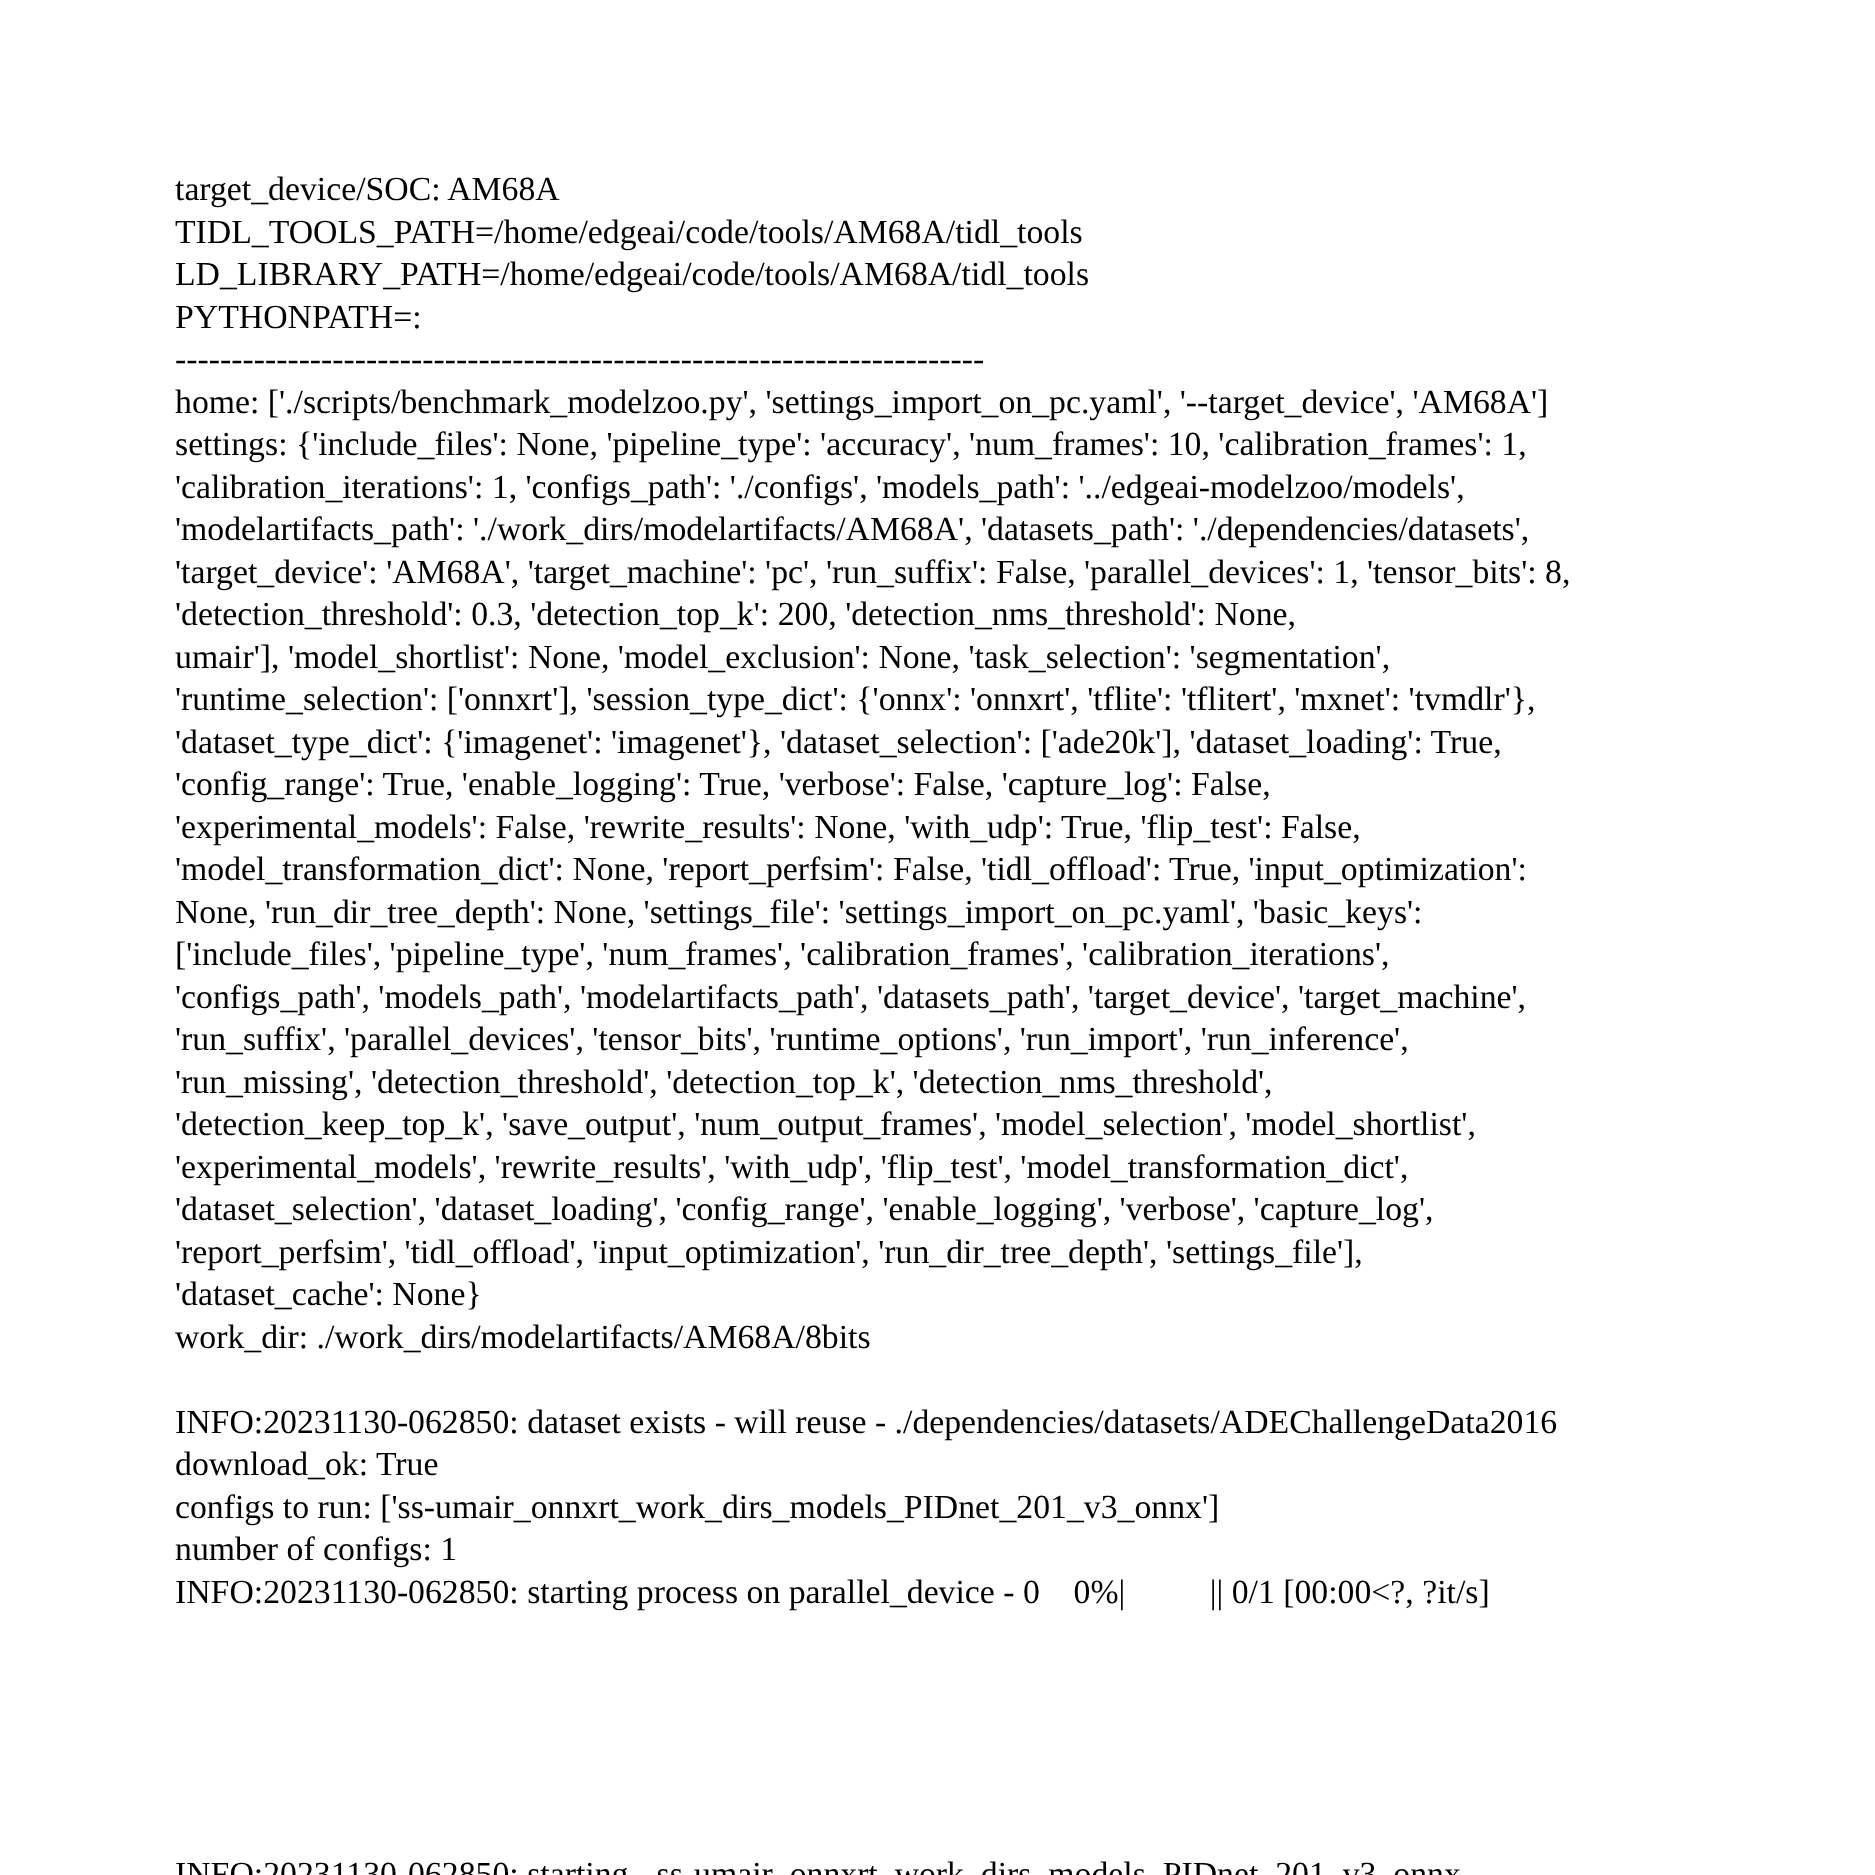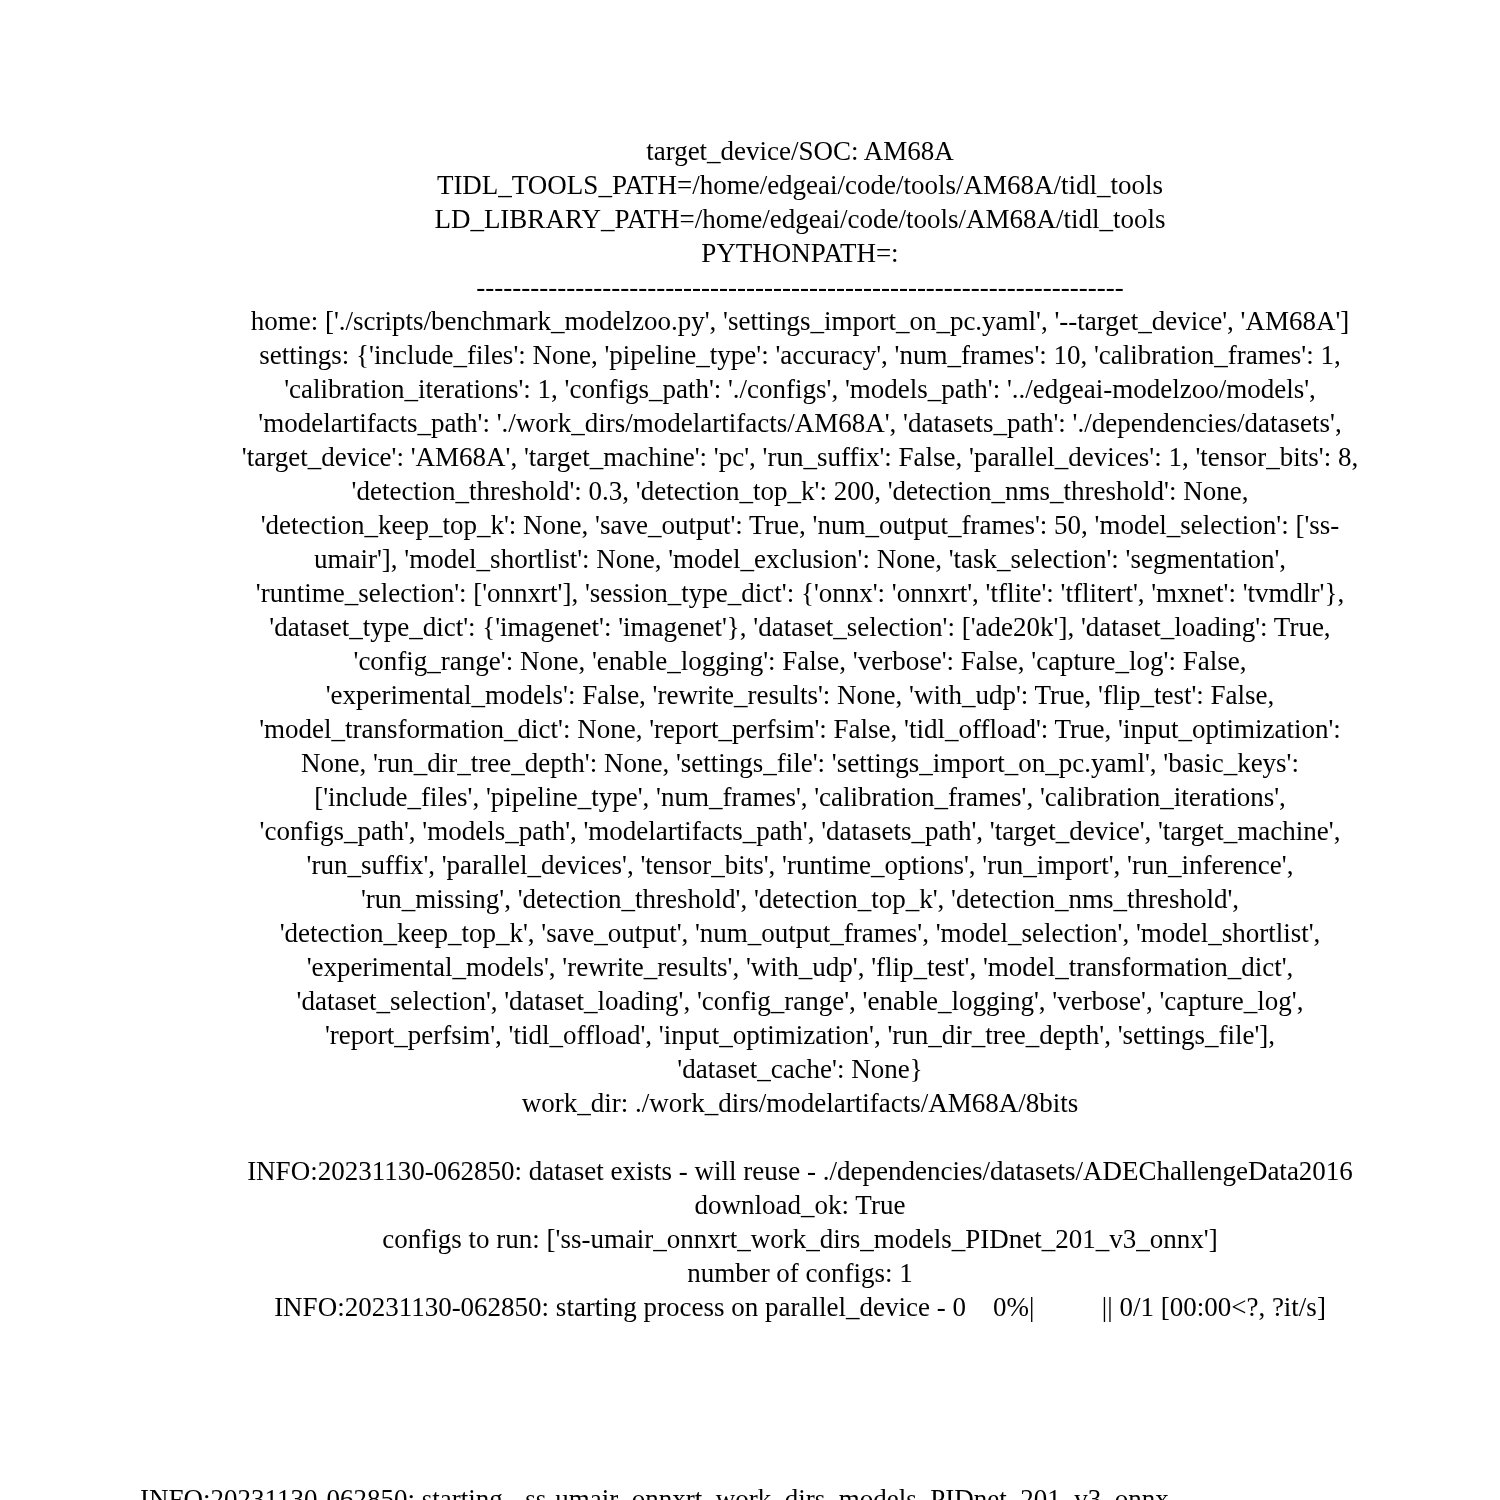--- a/index.html
+++ b/index.html
@@ -24,21 +24,20 @@
     font-family: "Liberation Serif", "DejaVu Serif", serif;
     font-size: 27px;
     line-height: 34px;
     overflow: hidden;
   }
   .log-block {
     position: absolute;
     left: 140px;
     top: 134px;
     right: 40px;
-    text-align: center;
   }
   .log-line {
     height: 34px;
     white-space: pre;
     overflow: visible;
   }
   .clipped-line {
     position: absolute;
     left: 140px;
     top: 1482px;
@@ -54,25 +53,24 @@
       <div class="log-line">TIDL_TOOLS_PATH=/home/edgeai/code/tools/AM68A/tidl_tools</div>
       <div class="log-line">LD_LIBRARY_PATH=/home/edgeai/code/tools/AM68A/tidl_tools</div>
       <div class="log-line">PYTHONPATH=:</div>
       <div class="log-line">------------------------------------------------------------------------</div>
       <div class="log-line">home: ['./scripts/benchmark_modelzoo.py', 'settings_import_on_pc.yaml', '--target_device', 'AM68A']</div>
       <div class="log-line">settings: {'include_files': None, 'pipeline_type': 'accuracy', 'num_frames': 10, 'calibration_frames': 1,</div>
       <div class="log-line">'calibration_iterations': 1, 'configs_path': './configs', 'models_path': '../edgeai-modelzoo/models',</div>
       <div class="log-line">'modelartifacts_path': './work_dirs/modelartifacts/AM68A', 'datasets_path': './dependencies/datasets',</div>
       <div class="log-line">'target_device': 'AM68A', 'target_machine': 'pc', 'run_suffix': False, 'parallel_devices': 1, 'tensor_bits': 8,</div>
       <div class="log-line">'detection_threshold': 0.3, 'detection_top_k': 200, 'detection_nms_threshold': None,</div>
-      <div class="log-line">'detection_keep_top_k': None, 'save_output': True, 'num_output_frames': 50, 'model_selection': ['ss-</div>
       <div class="log-line">umair'], 'model_shortlist': None, 'model_exclusion': None, 'task_selection': 'segmentation',</div>
       <div class="log-line">'runtime_selection': ['onnxrt'], 'session_type_dict': {'onnx': 'onnxrt', 'tflite': 'tflitert', 'mxnet': 'tvmdlr'},</div>
       <div class="log-line">'dataset_type_dict': {'imagenet': 'imagenet'}, 'dataset_selection': ['ade20k'], 'dataset_loading': True,</div>
-      <div class="log-line">'config_range': None, 'enable_logging': False, 'verbose': False, 'capture_log': False,</div>
+      <div class="log-line">'config_range': True, 'enable_logging': True, 'verbose': False, 'capture_log': False,</div>
       <div class="log-line">'experimental_models': False, 'rewrite_results': None, 'with_udp': True, 'flip_test': False,</div>
       <div class="log-line">'model_transformation_dict': None, 'report_perfsim': False, 'tidl_offload': True, 'input_optimization':</div>
       <div class="log-line">None, 'run_dir_tree_depth': None, 'settings_file': 'settings_import_on_pc.yaml', 'basic_keys':</div>
       <div class="log-line">['include_files', 'pipeline_type', 'num_frames', 'calibration_frames', 'calibration_iterations',</div>
       <div class="log-line">'configs_path', 'models_path', 'modelartifacts_path', 'datasets_path', 'target_device', 'target_machine',</div>
       <div class="log-line">'run_suffix', 'parallel_devices', 'tensor_bits', 'runtime_options', 'run_import', 'run_inference',</div>
       <div class="log-line">'run_missing', 'detection_threshold', 'detection_top_k', 'detection_nms_threshold',</div>
       <div class="log-line">'detection_keep_top_k', 'save_output', 'num_output_frames', 'model_selection', 'model_shortlist',</div>
       <div class="log-line">'experimental_models', 'rewrite_results', 'with_udp', 'flip_test', 'model_transformation_dict',</div>
       <div class="log-line">'dataset_selection', 'dataset_loading', 'config_range', 'enable_logging', 'verbose', 'capture_log',</div>

